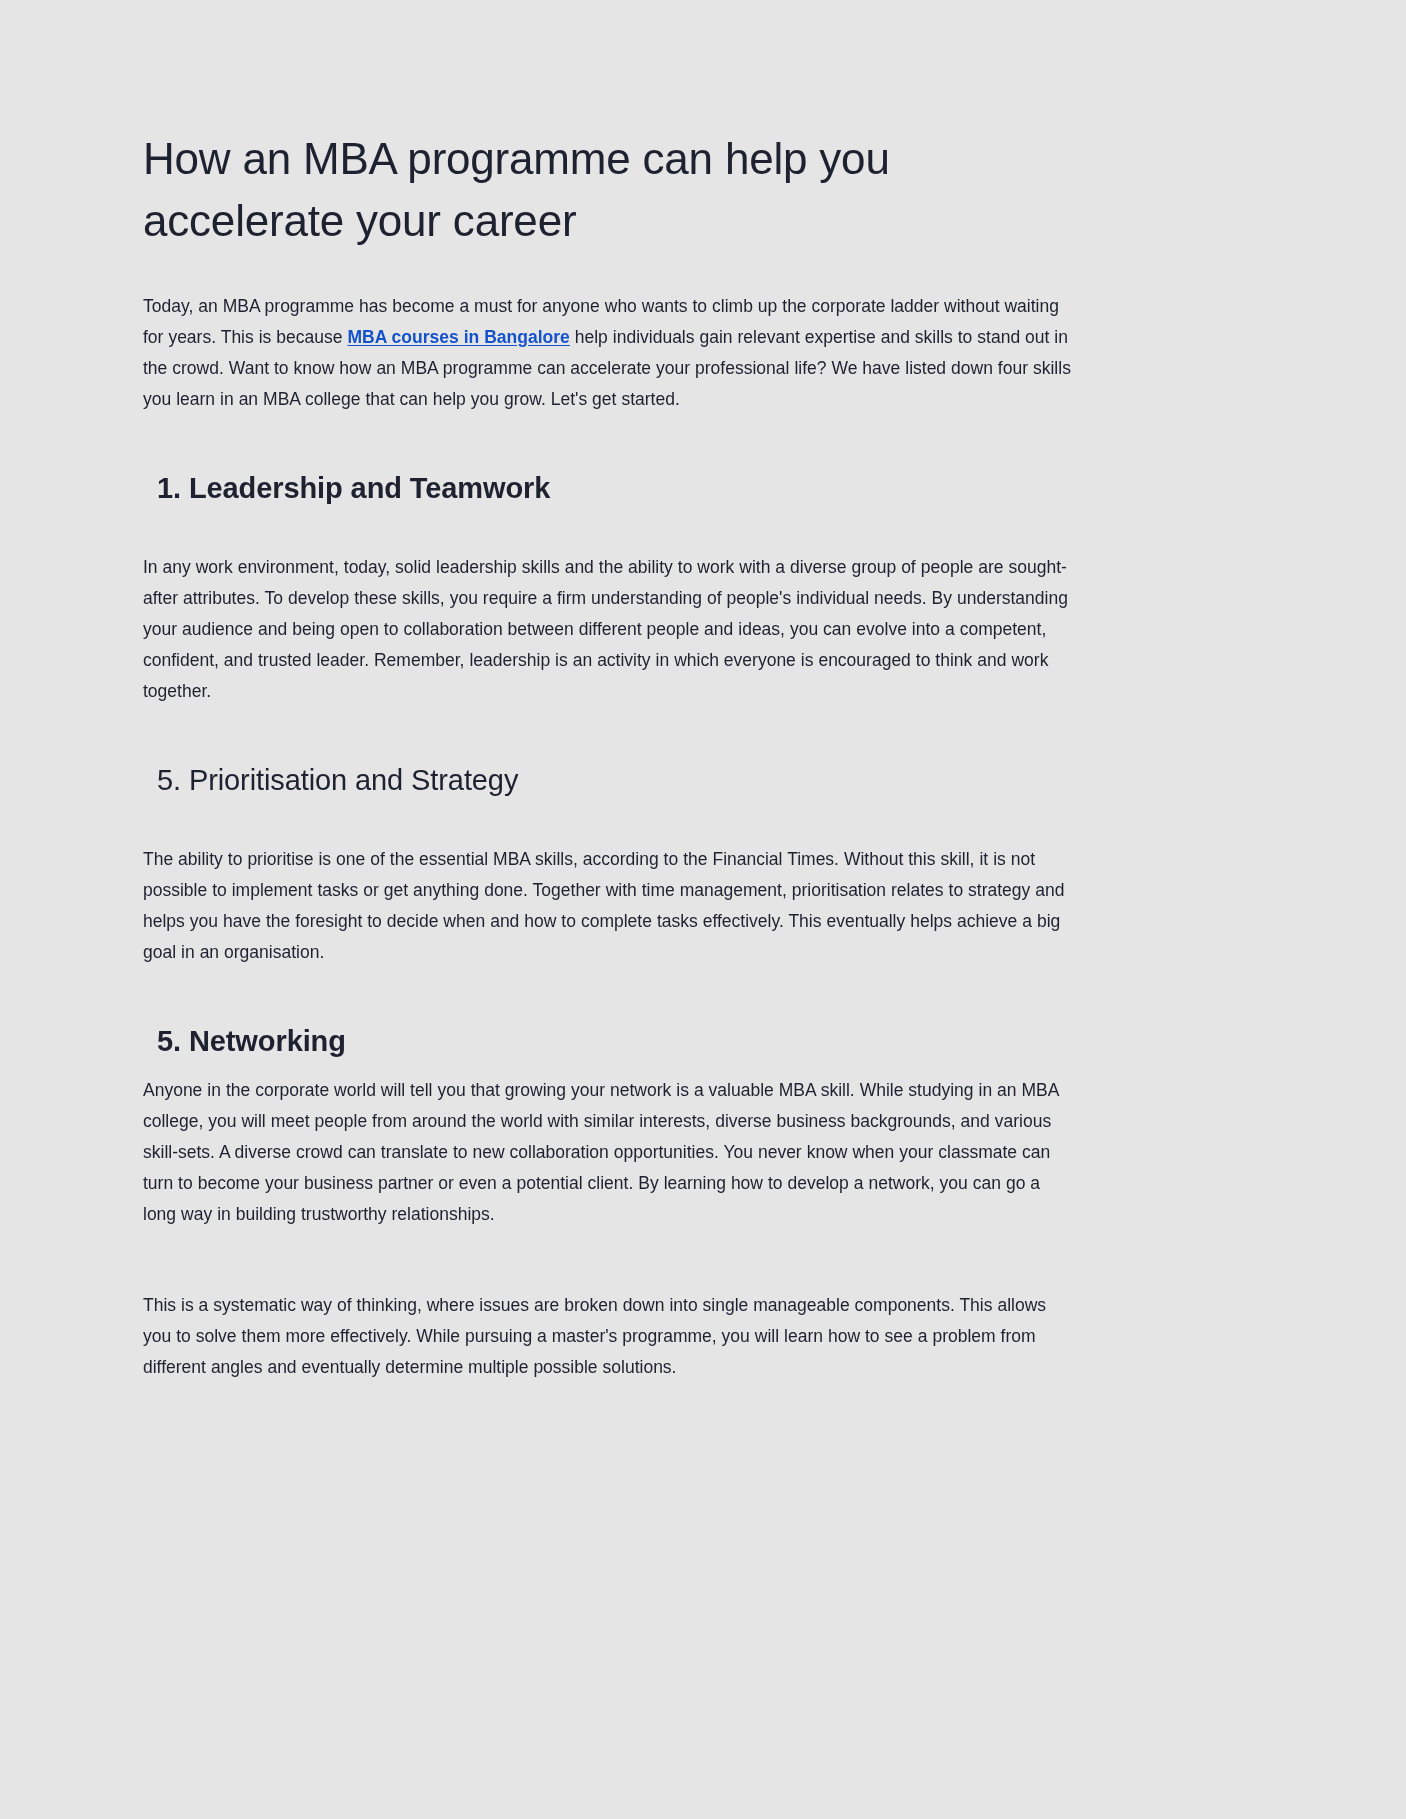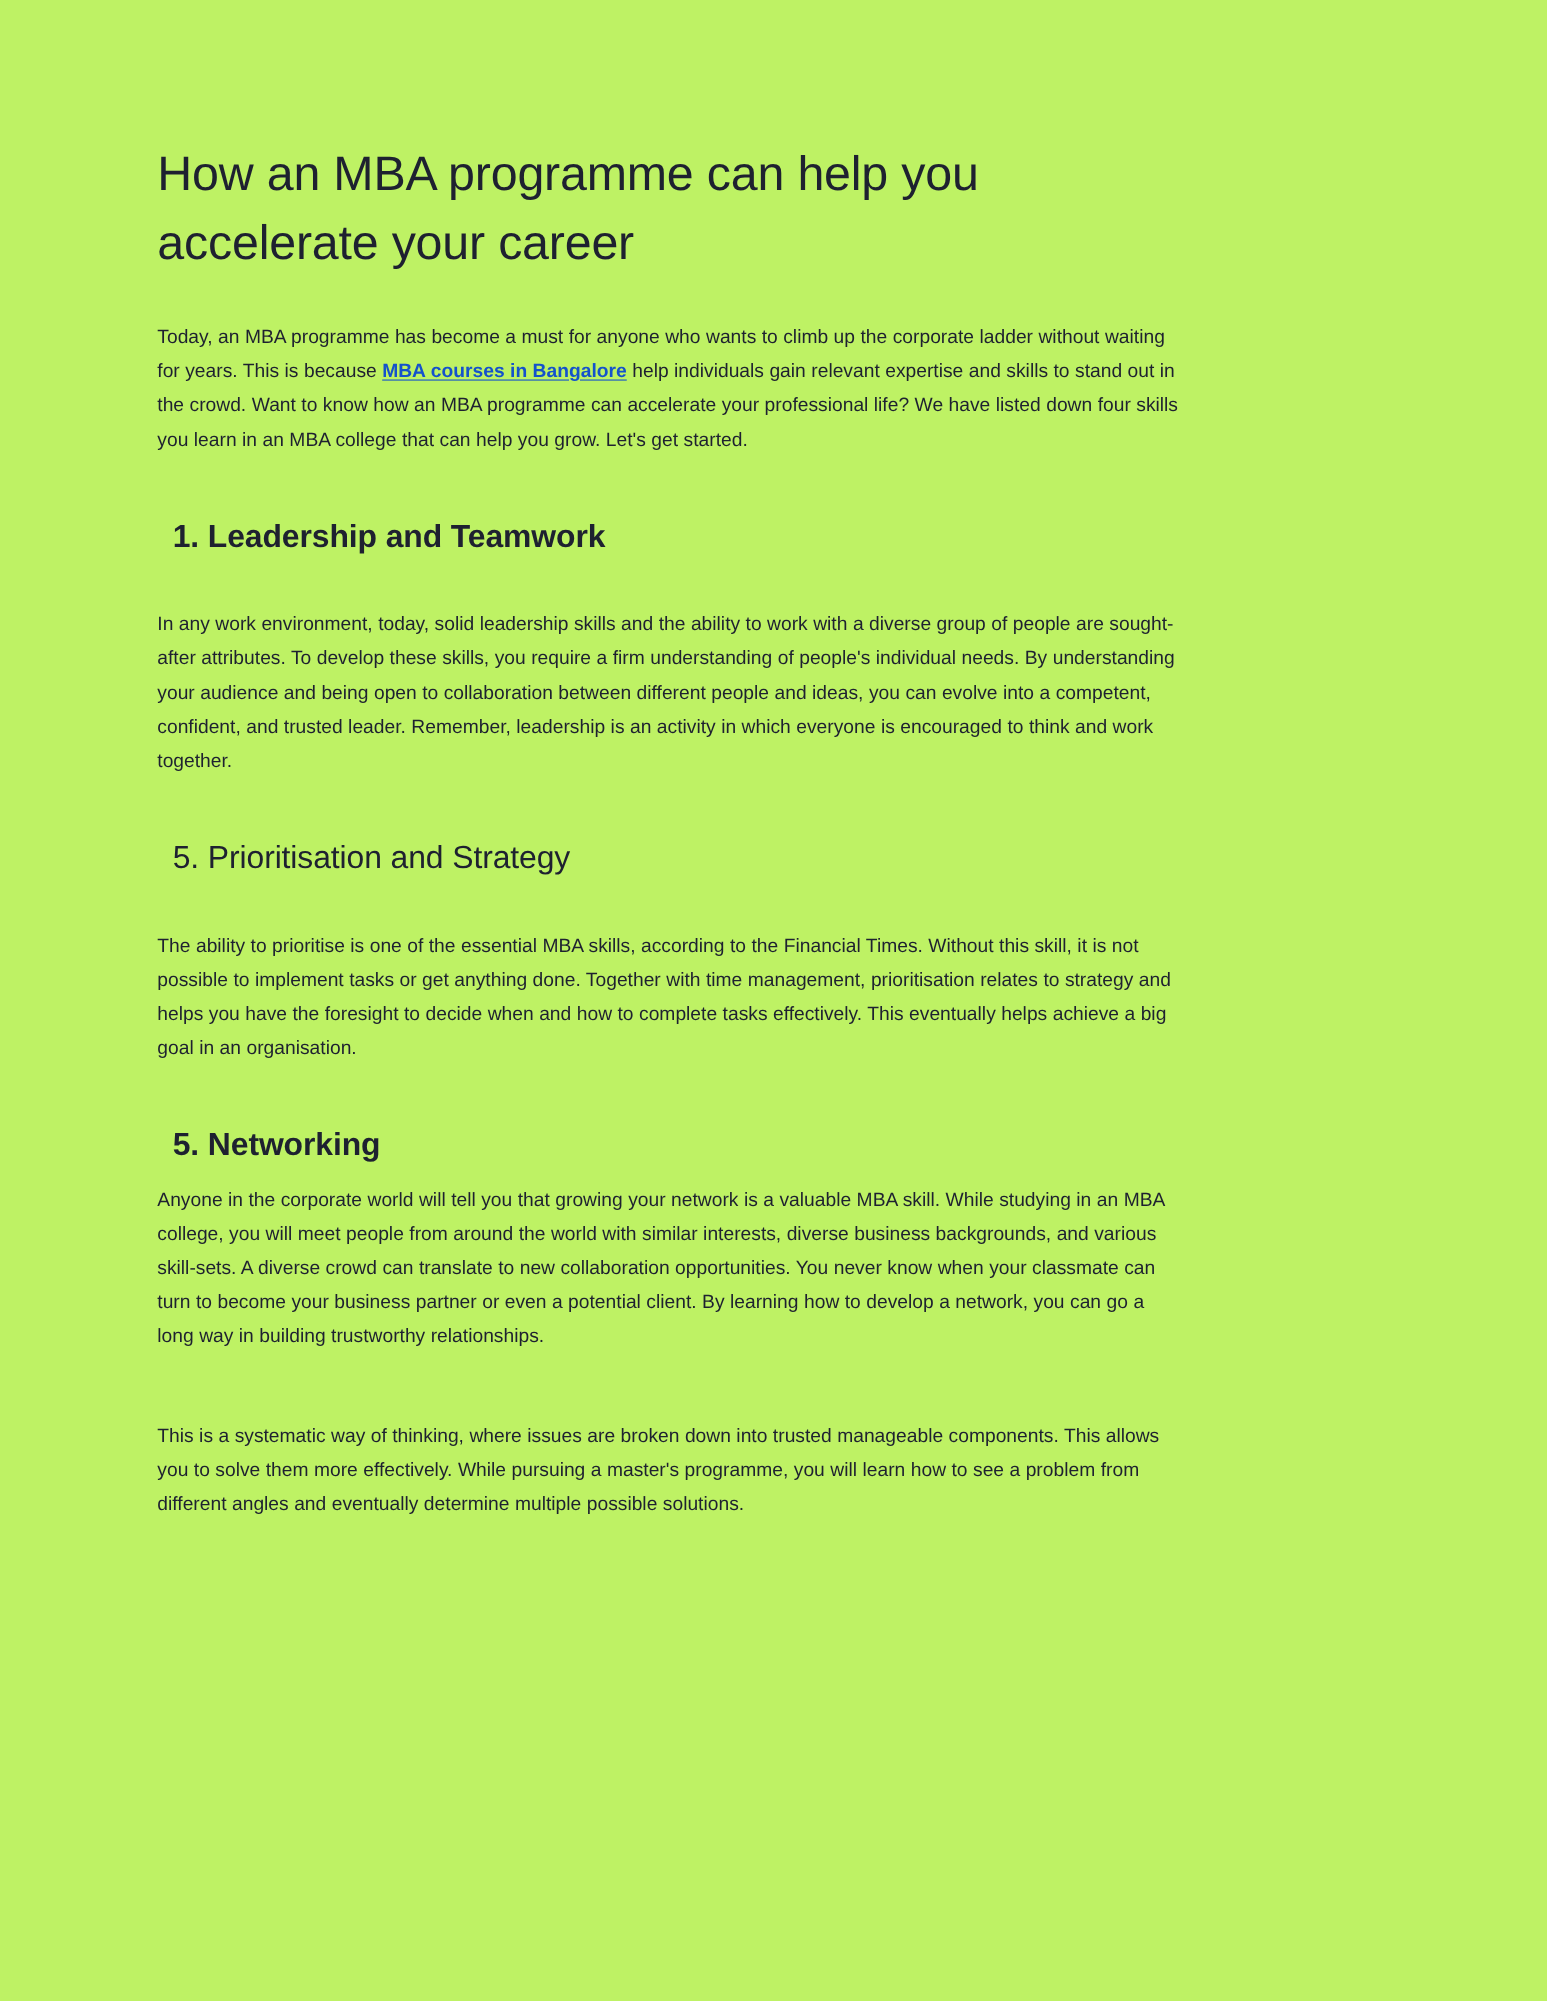--- a/index.html
+++ b/index.html
@@ -10,21 +10,21 @@
   body {
     width: 1406px;
     height: 1819px;
     font-family: "Liberation Sans", sans-serif;
     -webkit-font-smoothing: antialiased;
   }
   .page {
     position: relative;
     width: 1406px;
     height: 1819px;
-    background: #bef264;
+    background: #e5e5e5;
     box-sizing: border-box;
     overflow: hidden;
   }
   .content {
     position: absolute;
     left: 143px;
     top: 128px;
     width: 930px;
   }
 
@@ -113,16 +113,16 @@
 
     <h2 class="sec-heading">5. Networking</h2>
 
     <p class="body-text">Anyone in the corporate world will tell you that growing your network is a valuable MBA skill. While studying in an MBA college, you will meet people from around the world with similar interests, diverse business backgrounds, and various skill-sets. A diverse crowd can translate to new collaboration opportunities. You never know when your classmate can turn to become your business partner or even a potential client. By learning how to develop a network, you can go a long way in building trustworthy relationships.</p>
 
     <div class="gap-md"></div>
 
 
     <div class="gap-md"></div>
 
-    <p class="body-text">This is a systematic way of thinking, where issues are broken down into trusted manageable components. This allows you to solve them more effectively. While pursuing a master's programme, you will learn how to see a problem from different angles and eventually determine multiple possible solutions.</p>
+    <p class="body-text">This is a systematic way of thinking, where issues are broken down into single manageable components. This allows you to solve them more effectively. While pursuing a master's programme, you will learn how to see a problem from different angles and eventually determine multiple possible solutions.</p>
 
   </div>
 </div>
 
 </body></html>

